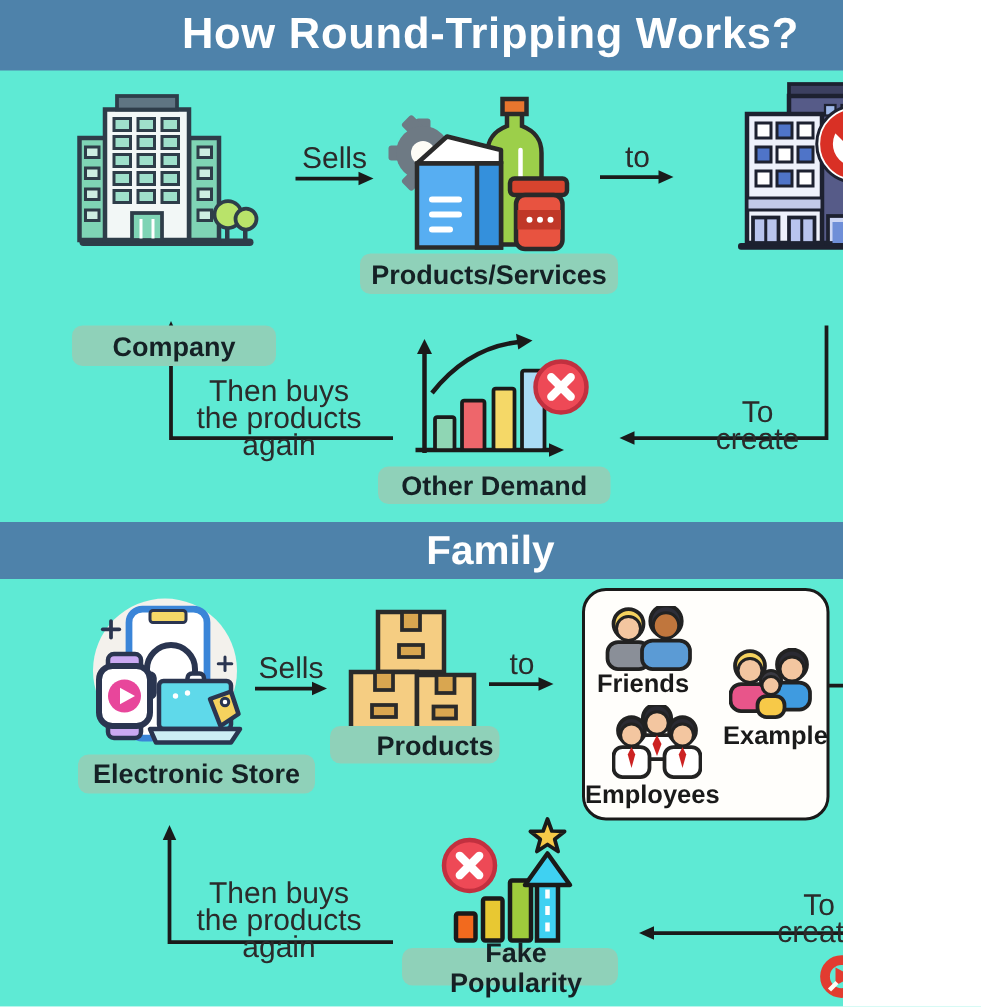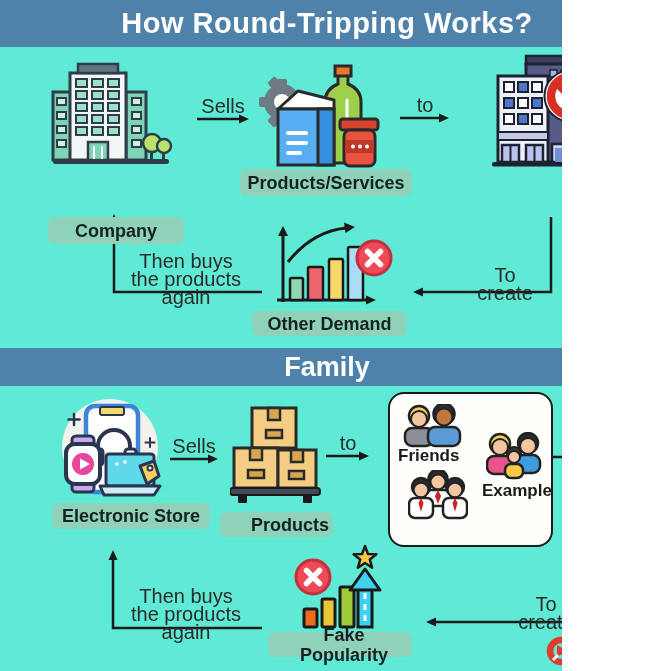--- a/index.html
+++ b/index.html
@@ -253,21 +253,21 @@
         <rect x="36" y="32" width="16" height="8"></rect>
       <rect x="20" y="50" width="12" height="12"></rect>
         <rect x="18" y="72" width="16" height="8"></rect>
       <rect x="61" y="52" width="12" height="12"></rect>
         <rect x="59" y="73" width="15" height="8"></rect>
     </g>
     <rect x="0" y="90" width="90" height="7" rx="3" fill="#3f4a55" stroke="#1a1a1a" stroke-width="2"></rect>
     <rect x="8" y="97" width="9" height="8" rx="1" fill="#1a1a1a"></rect>
     <rect x="73" y="97" width="9" height="8" rx="1" fill="#1a1a1a"></rect>
   </svg>
-  <div class="tag" style="left:220px; top:512px; width:113px; height:25px;padding-left:31px;">Products</div>
+  <div class="tag" style="left:220px; top:484px; width:113px; height:25px;padding-left:31px;">Products</div>
 
   <div class="group-box"></div>
 
   <svg class="icon" style="left:403px; top:404px; z-index:3;" width="60" height="44" viewBox="0 0 60 44">
     <circle cx="16" cy="12" r="10" fill="#f5d25e" stroke="#222222" stroke-width="2.5"></circle>
     <circle cx="16" cy="15" r="8" fill="#f3c6a0" stroke="#222222" stroke-width="2"></circle>
     <rect x="2" y="24" width="28" height="18" rx="7" fill="#8a8f98" stroke="#222222" stroke-width="2.5"></rect>
     <circle cx="41" cy="10" r="10.5" fill="#2e2e38" stroke="#222222" stroke-width="2.5"></circle>
     <circle cx="41" cy="13" r="8.5" fill="#c0763d" stroke="#222222" stroke-width="2"></circle>
     <rect x="25" y="23" width="32" height="19" rx="7" fill="#5b9bd5" stroke="#222222" stroke-width="2.5"></rect>
@@ -294,20 +294,21 @@
     <polygon points="30,20 27,26 30,34 33,26" fill="#cc2222"></polygon>
     <circle cx="13" cy="17" r="9" fill="#2a2a32" stroke="#222222" stroke-width="2.5"></circle>
     <circle cx="13" cy="20" r="7.3" fill="#f3c6a0" stroke="#222222" stroke-width="2"></circle>
     <rect x="1" y="28" width="24" height="20" rx="6" fill="#ffffff" stroke="#222222" stroke-width="2.5"></rect>
     <polygon points="13,28 10.5,33 13,42 15.5,33" fill="#cc2222"></polygon>
     <circle cx="47" cy="17" r="9" fill="#2a2a32" stroke="#222222" stroke-width="2.5"></circle>
     <circle cx="47" cy="20" r="7.3" fill="#f3c6a0" stroke="#222222" stroke-width="2"></circle>
     <rect x="35" y="28" width="24" height="20" rx="6" fill="#ffffff" stroke="#222222" stroke-width="2.5"></rect>
     <polygon points="47,28 44.5,33 47,42 49.5,33" fill="#cc2222"></polygon>
   </svg>
+  <div class="person-label" style="left:390px; top:520px; width:100px;">Employees</div>
 
   <svg class="icon" style="left:290px; top:543px;" width="125" height="88" viewBox="0 0 125 88">
     <circle cx="23" cy="34" r="17" fill="#ee4956" stroke="#c2303f" stroke-width="3"></circle>
     <g stroke="#ffffff" stroke-width="5.5" stroke-linecap="round">
       <line x1="16.5" y1="27.5" x2="29.5" y2="40.5"></line>
       <line x1="29.5" y1="27.5" x2="16.5" y2="40.5"></line>
     </g>
     <g stroke="#1a1a1a" stroke-width="3">
       <rect x="14" y="66" width="13" height="18" rx="1.5" fill="#f26a1e"></rect>
       <rect x="32" y="56" width="13" height="28" rx="1.5" fill="#e8c832"></rect>

